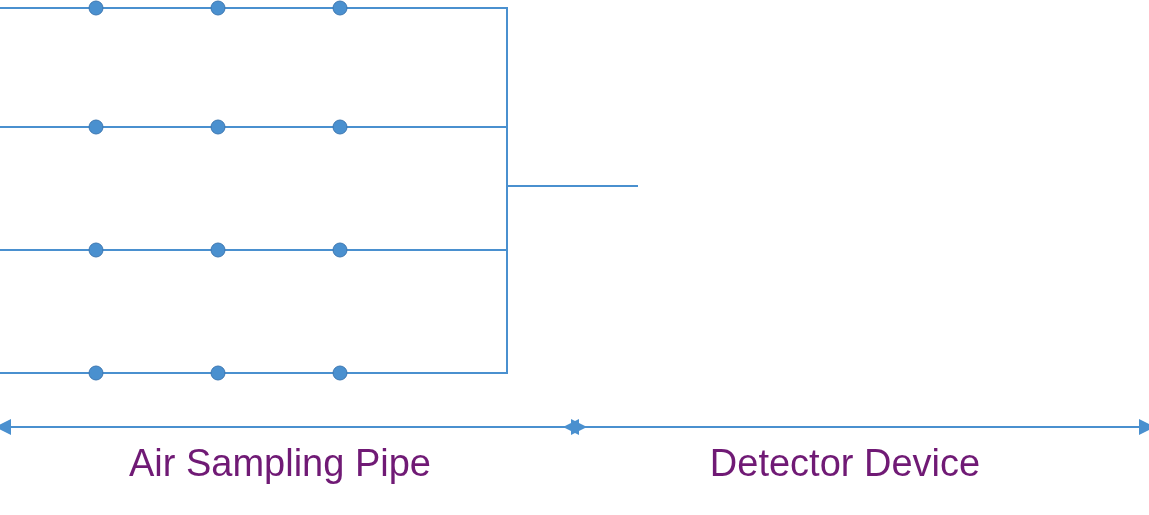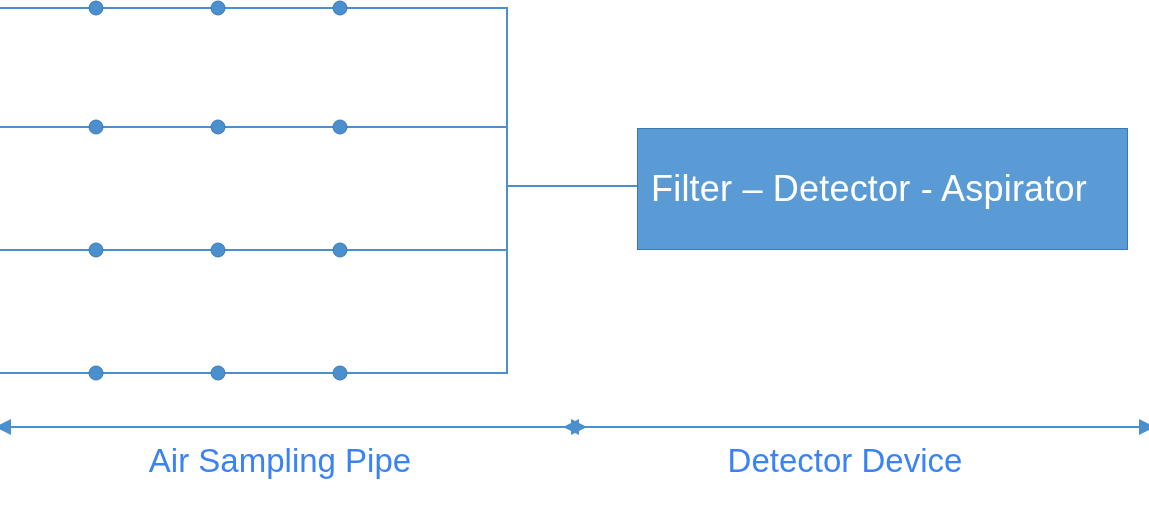--- a/index.html
+++ b/index.html
@@ -37,23 +37,23 @@
     color: #ffffff;
     font-family: "Liberation Sans", sans-serif;
     font-size: 36px;
     font-weight: 400;
     letter-spacing: 0.2px;
     white-space: nowrap;
     padding-left: 13px;
   }
   .dim-label {
     position: absolute;
-    color: #3b82f6;
+    color: #701a75;
     font-family: "Liberation Sans", sans-serif;
-    font-size: 33px;
+    font-size: 38px;
     font-weight: 400;
     white-space: nowrap;
     text-align: center;
   }
 </style>
 </head>
 <body>
 
 <div id="canvas">
 
@@ -95,21 +95,18 @@
       <circle cx="218" cy="373" r="7" fill="#4A90CF" stroke="#3E78B2" stroke-width="1"></circle>
       <circle cx="340" cy="373" r="7" fill="#4A90CF" stroke="#3E78B2" stroke-width="1"></circle>
     </g>
 
     <g>
       <line x1="11" y1="427" x2="571" y2="427" stroke="#4A90CF" stroke-width="2" marker-start="url(#arrow-left)" marker-end="url(#arrow-right)"></line>
       <line x1="579" y1="427" x2="1139" y2="427" stroke="#4A90CF" stroke-width="2" marker-start="url(#arrow-left)" marker-end="url(#arrow-right)"></line>
     </g>
   </svg>
 
-  <div class="detector-box" style="left:637px; top:128px; width:491px; height:122px;">
-    <span class="detector-box-label">Filter – Detector - Aspirator</span>
-  </div>
 
   <div class="dim-label" style="left:0px; top:442px; width:560px;">Air Sampling Pipe</div>
 
   <div class="dim-label" style="left:580px; top:442px; width:530px;">Detector Device</div>
 
 </div>
 
 </body></html>

